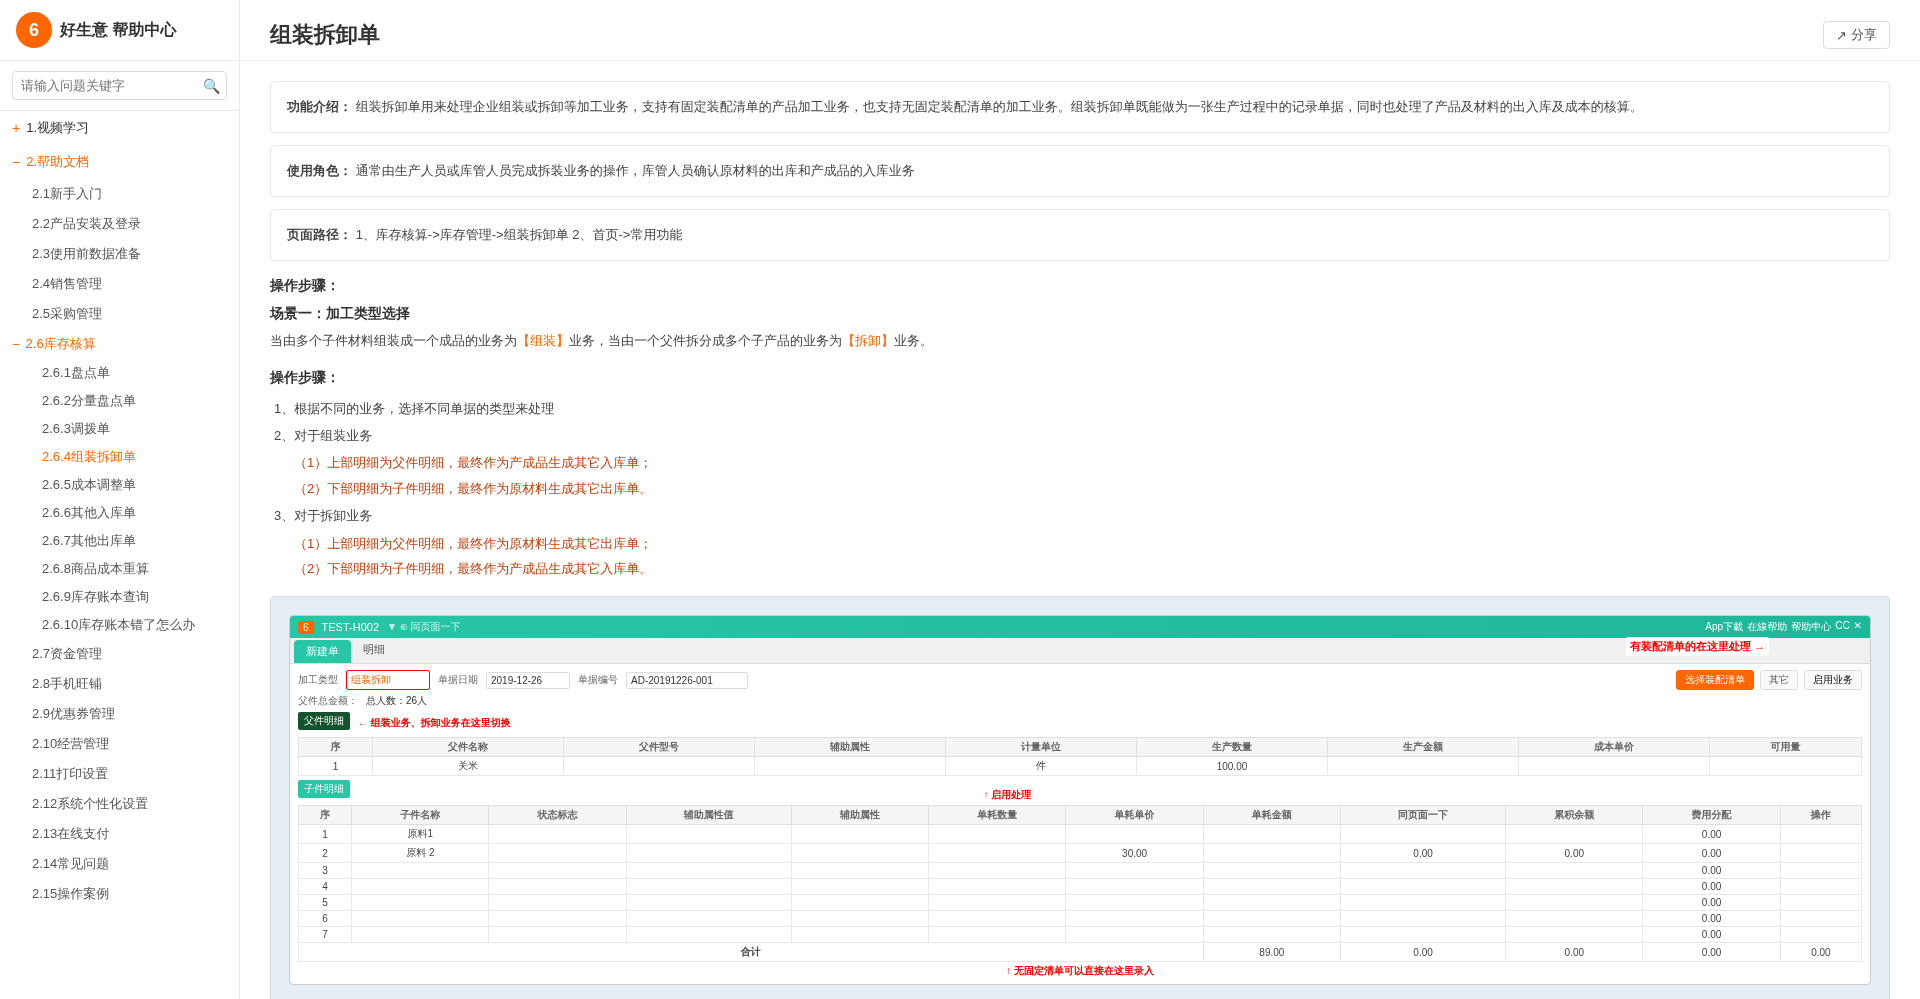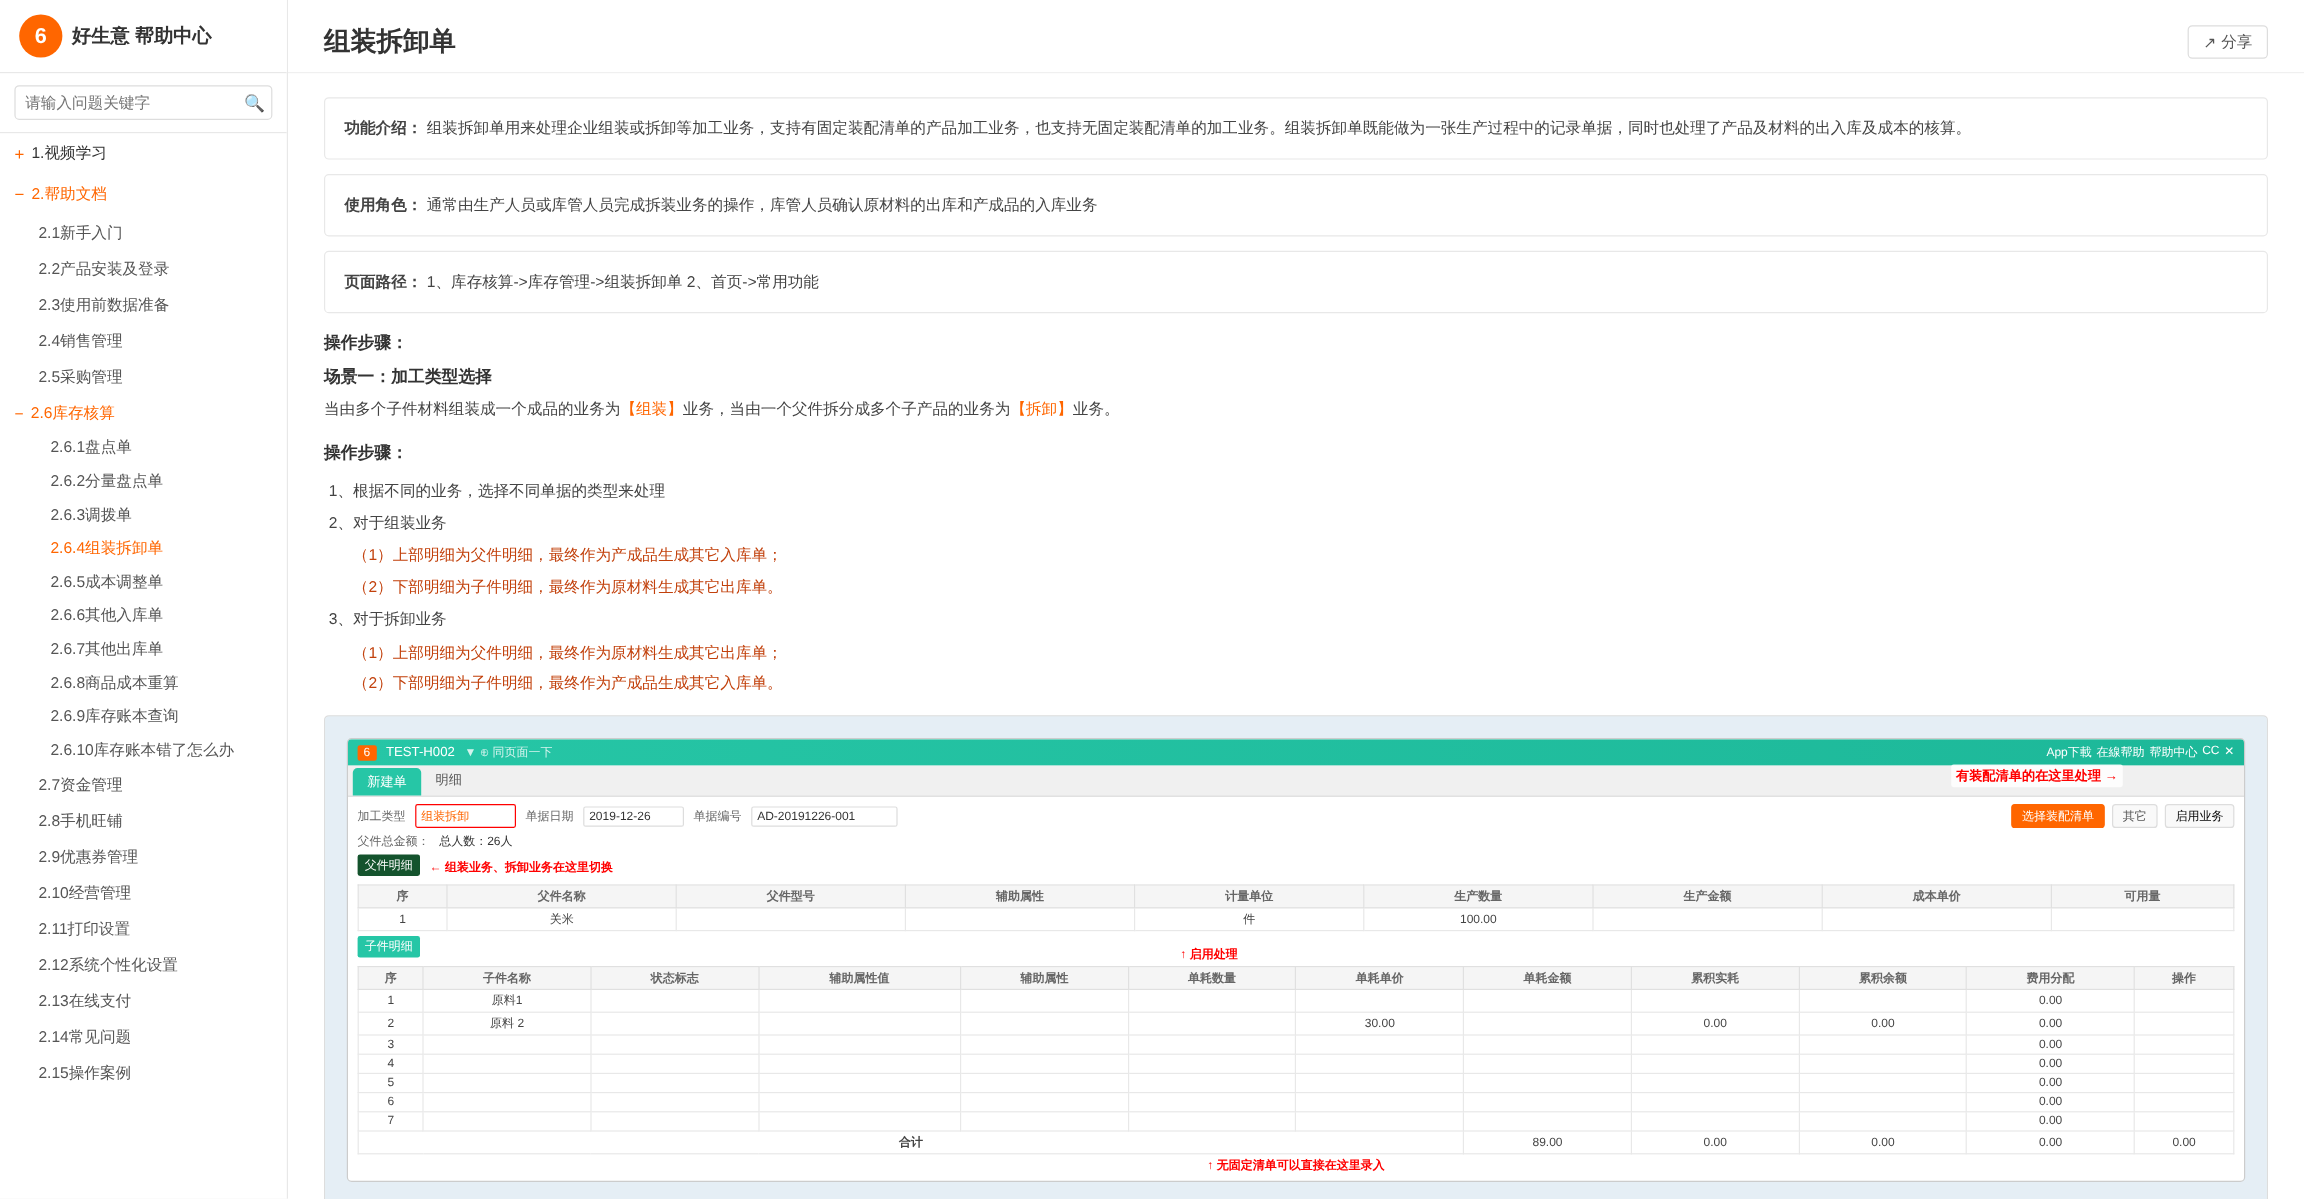--- a/index.html
+++ b/index.html
@@ -441,21 +441,21 @@
                 <thead>
                   <tr id="bottom-thead-row">
                       <th>序</th>
                       <th>子件名称</th>
                       <th>状态标志</th>
                       <th>辅助属性值</th>
                       <th>辅助属性</th>
                       <th>单耗数量</th>
                       <th>单耗单价</th>
                       <th>单耗金额</th>
-                      <th>累积实耗</th>
+                      <th>同页面一下</th>
                       <th>累积余额</th>
                       <th>费用分配</th>
                       <th>操作</th>
                     </tr>
                 </thead>
                 <tbody id="bottom-tbody">
                     <tr>
                       <td>1</td>
                       <td>原料1</td>
                       <td></td>

